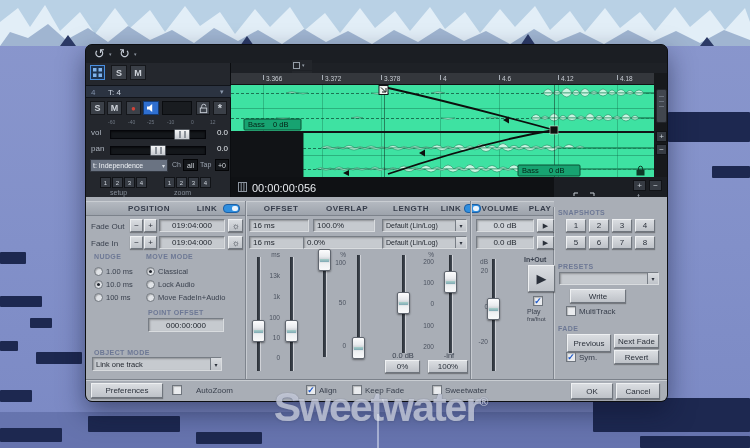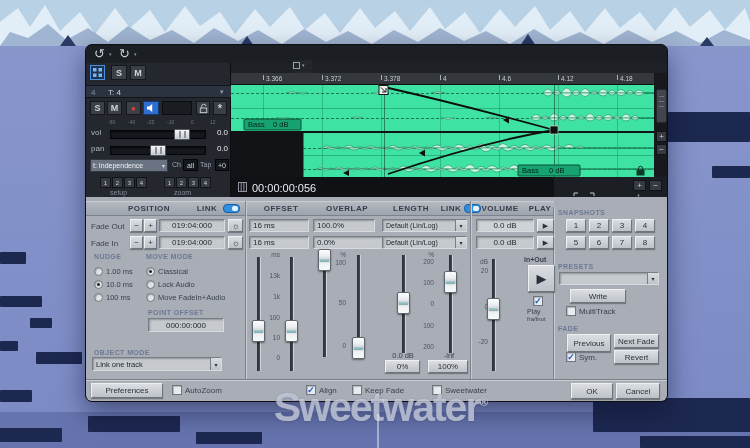--- a/index.html
+++ b/index.html
@@ -374,21 +374,21 @@
 
   <div class="a fld" style="left:163px;top:174px;width:60px;height:13px">
       <span>16 ms</span>
     </div>
   <div class="a fld" style="left:163px;top:191px;width:60px;height:13px">
       <span>16 ms</span>
     </div>
   <div class="a fld" style="left:227px;top:174px;width:62px;height:13px">
       <span>100.0%</span>
     </div>
-  <div class="a fld" style="left:227px;top:191px;width:84px;height:13px">
+  <div class="a fld" style="left:217px;top:191px;width:84px;height:13px">
       <span>0.0%</span>
     </div>
   <div class="a fld" style="left:296px;top:174px;width:85px;height:13px;font-size:7px">
       <span>Default (Lin/Log)</span>
       <span class="ddarrow">▾</span>
     </div>
   <div class="a fld" style="left:296px;top:191px;width:85px;height:13px;font-size:7px">
       <span>Default (Lin/Log)</span>
       <span class="ddarrow">▾</span>
     </div>
@@ -539,21 +539,21 @@
   <span class="a lbl" style="left:493px;top:308px">Sym.</span>
   <div class="a b3" style="left:528px;top:305px;width:45px;height:14px">
       <span>Revert</span>
     </div>
 
   <div class="a" style="left:0;top:334px;width:583px;height:2px;border-top:1px solid #7b818a;border-bottom:1px solid #c9cdd2"></div>
   <div class="a b3" style="left:5px;top:338px;width:72px;height:15px">
       <span>Preferences</span>
     </div>
   <div class="a cb" style="left:86px;top:340px"></div>
-  <span class="a lbl" style="left:99px;top:341px">AutoZoom</span>
+  <span class="a lbl" style="left:110px;top:341px">AutoZoom</span>
   <div class="a cb" style="left:220px;top:340px">
       <span>✓</span>
     </div>
   <span class="a lbl" style="left:233px;top:341px">Align</span>
   <div class="a cb" style="left:266px;top:340px"></div>
   <span class="a lbl" style="left:279px;top:341px">Keep Fade</span>
   <div class="a cb" style="left:346px;top:340px"></div>
   <span class="a lbl" style="left:359px;top:341px">Sweetwater</span>
   <div class="a b3" style="left:485px;top:338px;width:42px;height:16px">
       <span>OK</span>

